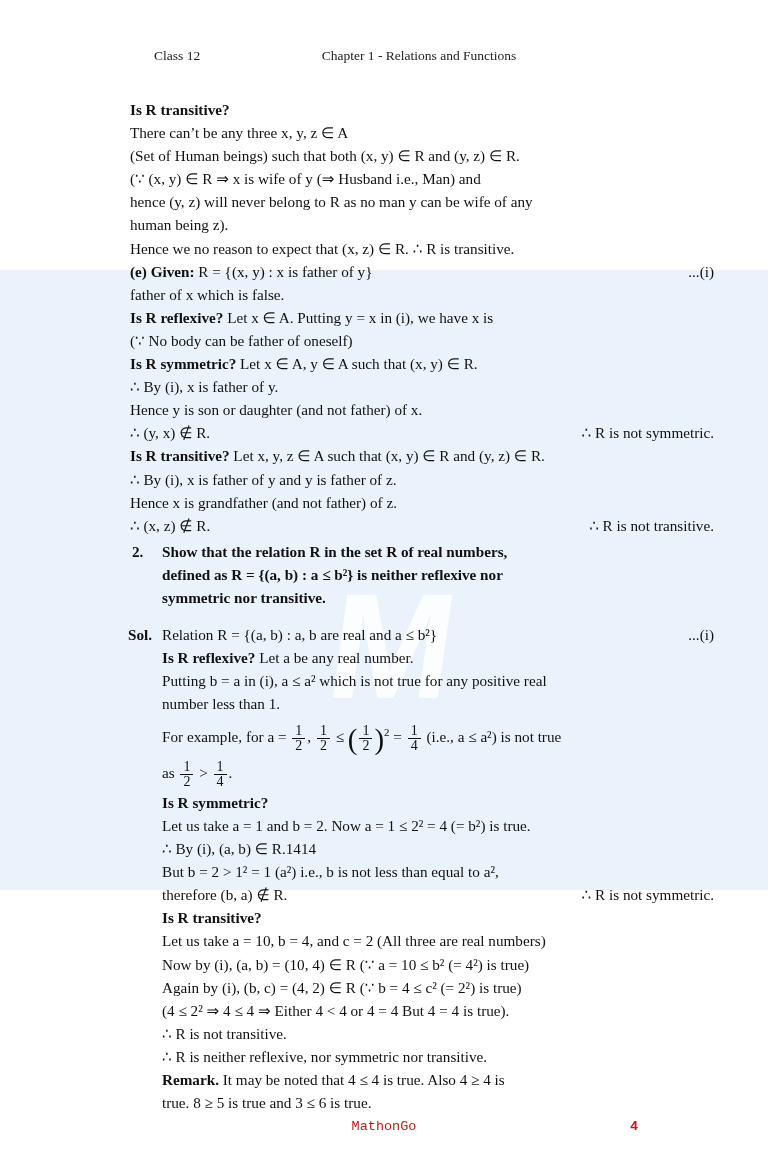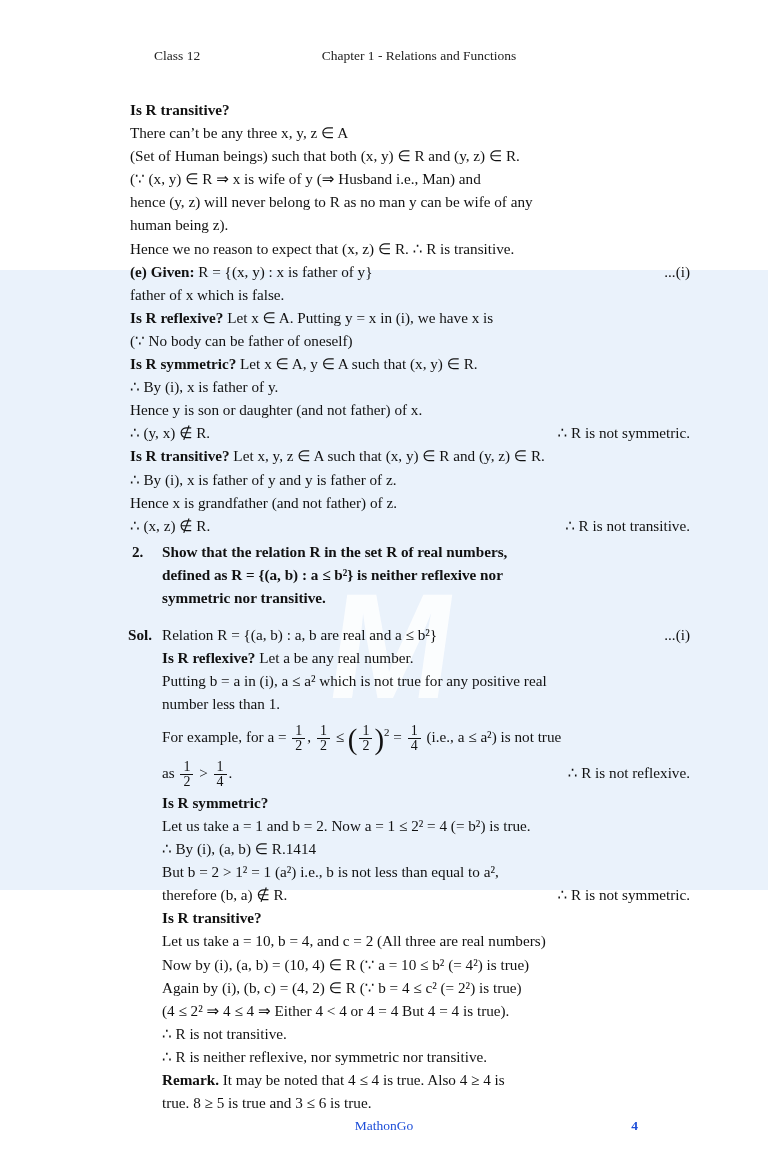--- a/index.html
+++ b/index.html
@@ -54,21 +54,21 @@
     position: absolute;
     left: 130px;
     top: 48px;
     margin-left: 24px;
   }
   .header .center {
     text-align: center;
     padding-left: 70px;
   }
   .body {
-    padding: 34px 78px 0 130px;
+    padding: 34px 54px 0 130px;
     font-size: 15.2px;
     line-height: 1.52;
     text-align: justify;
   }
   .line {
     position: relative;
     margin: 0;
     padding: 0;
   }
   b, .bold { font-weight: bold; }
@@ -133,23 +133,23 @@
   .tall-line {
     line-height: 2.35;
   }
   .footer {
     position: absolute;
     left: 130px;
     right: 130px;
     bottom: 34px;
     display: flex;
     justify-content: center;
-    font-family: Liberation Serif, serif;
+    font-family: Liberation Mono, monospace;
     font-size: 13.5px;
-    color: #1d4ed8;
+    color: #b91c1c;
   }
   .footer .pageno {
     position: absolute;
     right: 0;
     top: 0;
     font-weight: bold;
   }
   .spacer-sm { height: 4px; }
 </style>
 </head>
@@ -239,21 +239,20 @@
         <div class="spacer-sm"></div>
 
         <div class="line tall-line">
           <span>For example, for a = </span><span class="frac"><span class="n">1</span><span class="d">2</span></span><span>, </span><span class="frac"><span class="n">1</span><span class="d">2</span></span><span> ≤ </span><span class="bigparen">(</span><span class="frac"><span class="n">1</span><span class="d">2</span></span><span class="bigparen">)</span><sup>2</sup><span> = </span><span class="frac"><span class="n">1</span><span class="d">4</span></span><span> (i.e., a ≤ a²) is not true</span>
         </div>
 
         <div class="line rowline tall-line">
           <span>
             <span>as </span><span class="frac"><span class="n">1</span><span class="d">2</span></span><span> &gt; </span><span class="frac"><span class="n">1</span><span class="d">4</span></span><span>.</span>
           </span>
-          <span class="right">∴   R is not reflexive.</span>
         </div>
 
         <div class="line bold">Is R symmetric?</div>
         <div class="line">Let us take a = 1 and b = 2. Now a = 1 ≤ 2² = 4 (= b²) is true.</div>
         <div class="line">∴   By (i), (a, b) ∈ R.1414</div>
         <div class="line">But b = 2 &gt; 1² = 1 (a²) i.e., b is not less than equal to a²,</div>
         <div class="line rowline">
           <span>therefore (b, a) ∉ R.</span>
           <span class="right">∴   R is not symmetric.</span>
         </div>

